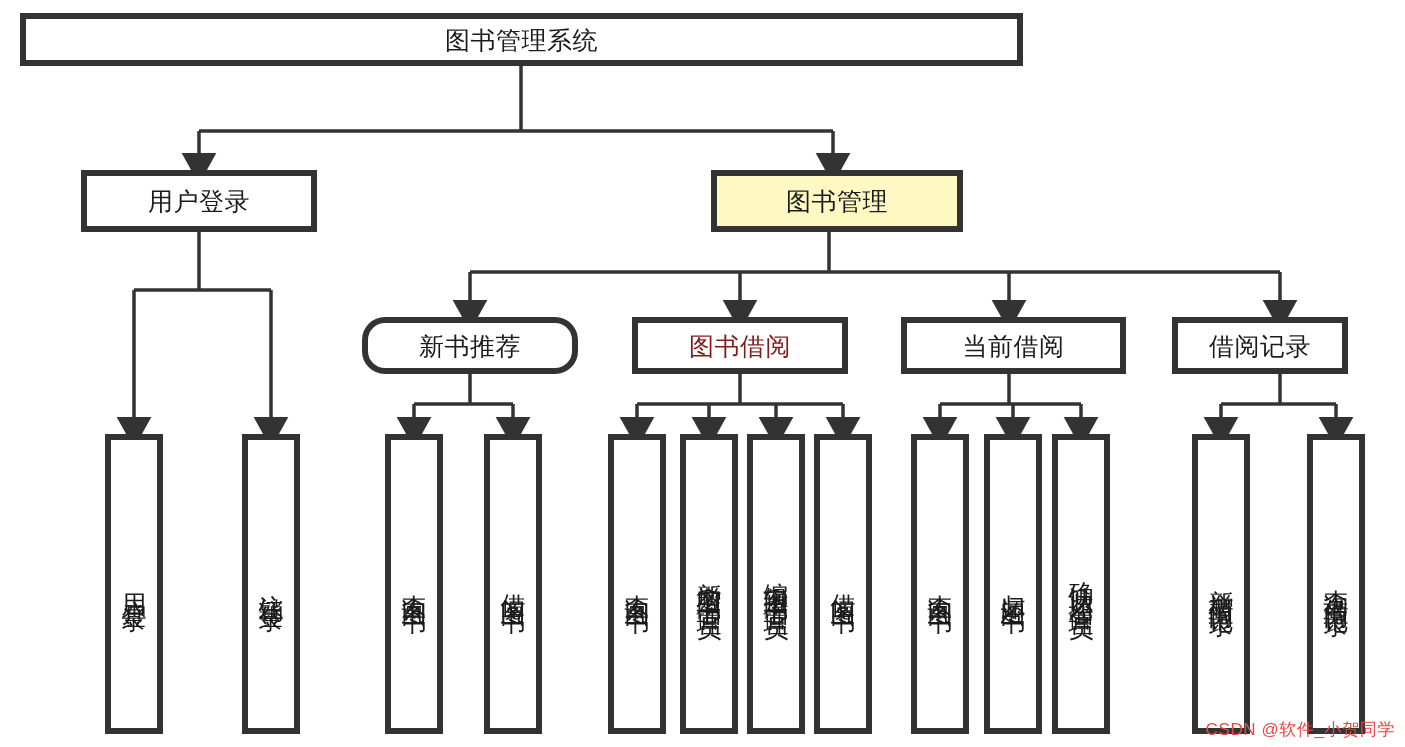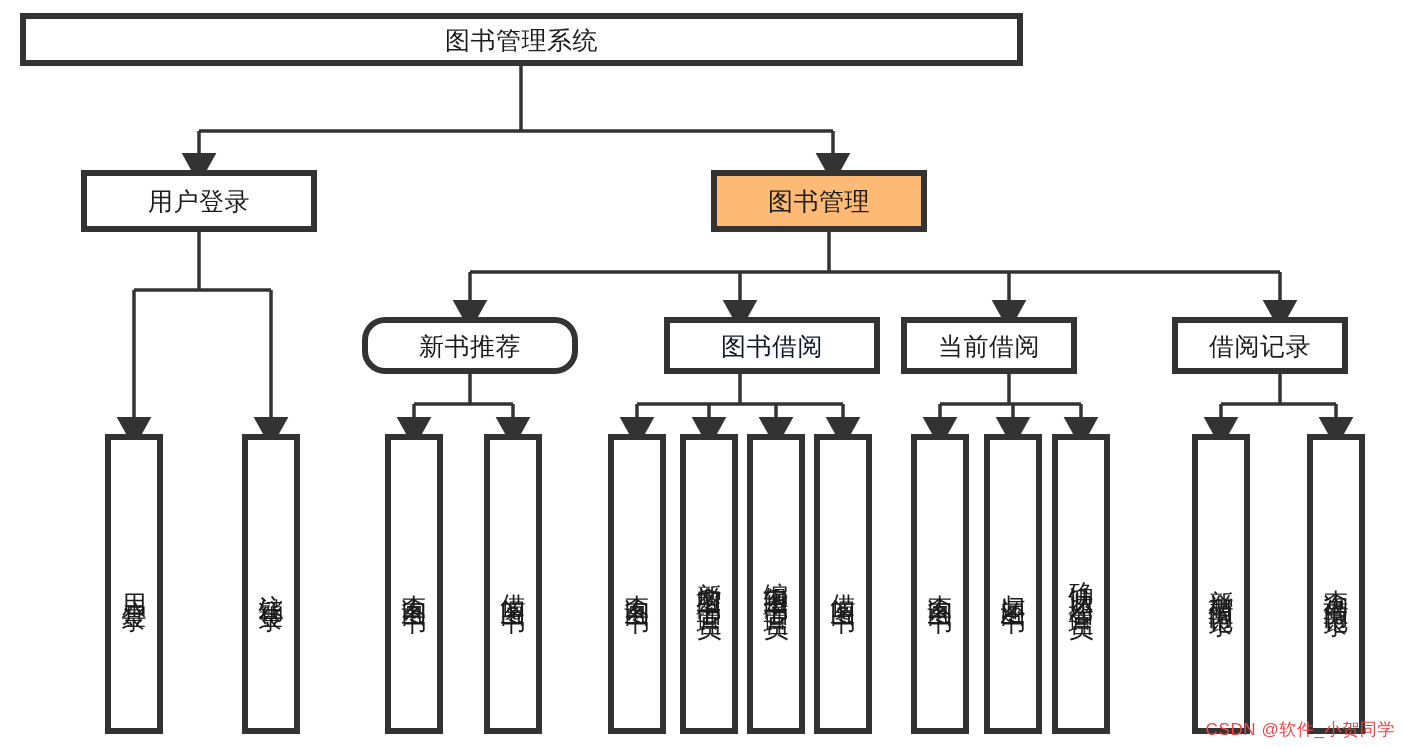--- a/index.html
+++ b/index.html
@@ -128,31 +128,31 @@
     </g>
   </svg>
 
   <div class="node root h" style="left: 20px; top: 13px; width: 1003px; height: 53px; border-color: rgb(51, 51, 51); background: rgb(255, 255, 255); color: rgb(27, 27, 27);">
     <span class="lbl">图书管理系统</span>
   </div>
 
   <div class="node h" style="left: 81px; top: 170px; width: 236px; height: 62px; border-color: rgb(51, 51, 51); background: rgb(255, 255, 255); color: rgb(27, 27, 27);">
     <span class="lbl">用户登录</span>
   </div>
-  <div class="node h" style="left: 711px; top: 170px; width: 216px; height: 62px; border-color: rgb(51, 51, 51); background: #fdba74; color: rgb(27, 27, 27);">
+  <div class="node h" style="left: 711px; top: 170px; width: 252px; height: 62px; border-color: rgb(51, 51, 51); background: #fef9c3; color: rgb(27, 27, 27);">
     <span class="lbl">图书管理</span>
   </div>
 
   <div class="node h" style="left: 362px; top: 317px; width: 216px; height: 57px; border-color: rgb(51, 51, 51); background: rgb(255, 255, 255); color: rgb(27, 27, 27); border-radius: 23px;">
     <span class="lbl">新书推荐</span>
   </div>
-  <div class="node h" style="left: 664px; top: 317px; width: 216px; height: 57px; border-color: rgb(51, 51, 51); background: rgb(255, 255, 255); color: #0f172a;">
+  <div class="node h" style="left: 632px; top: 317px; width: 216px; height: 57px; border-color: rgb(51, 51, 51); background: rgb(255, 255, 255); color: #7f1d1d;">
     <span class="lbl">图书借阅</span>
   </div>
-  <div class="node h" style="left: 901px; top: 317px; width: 176px; height: 57px; border-color: rgb(51, 51, 51); background: rgb(255, 255, 255); color: rgb(27, 27, 27);">
+  <div class="node h" style="left: 901px; top: 317px; width: 225px; height: 57px; border-color: rgb(51, 51, 51); background: rgb(255, 255, 255); color: rgb(27, 27, 27);">
     <span class="lbl">当前借阅</span>
   </div>
   <div class="node h" style="left: 1172px; top: 317px; width: 176px; height: 57px; border-color: rgb(51, 51, 51); background: rgb(255, 255, 255); color: rgb(27, 27, 27);">
     <span class="lbl">借阅记录</span>
   </div>
 
   <div class="node v" style="left: 105px; top: 434px; width: 58px; height: 300px; border-color: rgb(51, 51, 51); background: rgb(255, 255, 255); color: rgb(27, 27, 27);">
     <span class="lbl">用户登录</span>
   </div>
   <div class="node v" style="left: 242px; top: 434px; width: 58px; height: 300px; border-color: rgb(51, 51, 51); background: rgb(255, 255, 255); color: rgb(27, 27, 27);">

